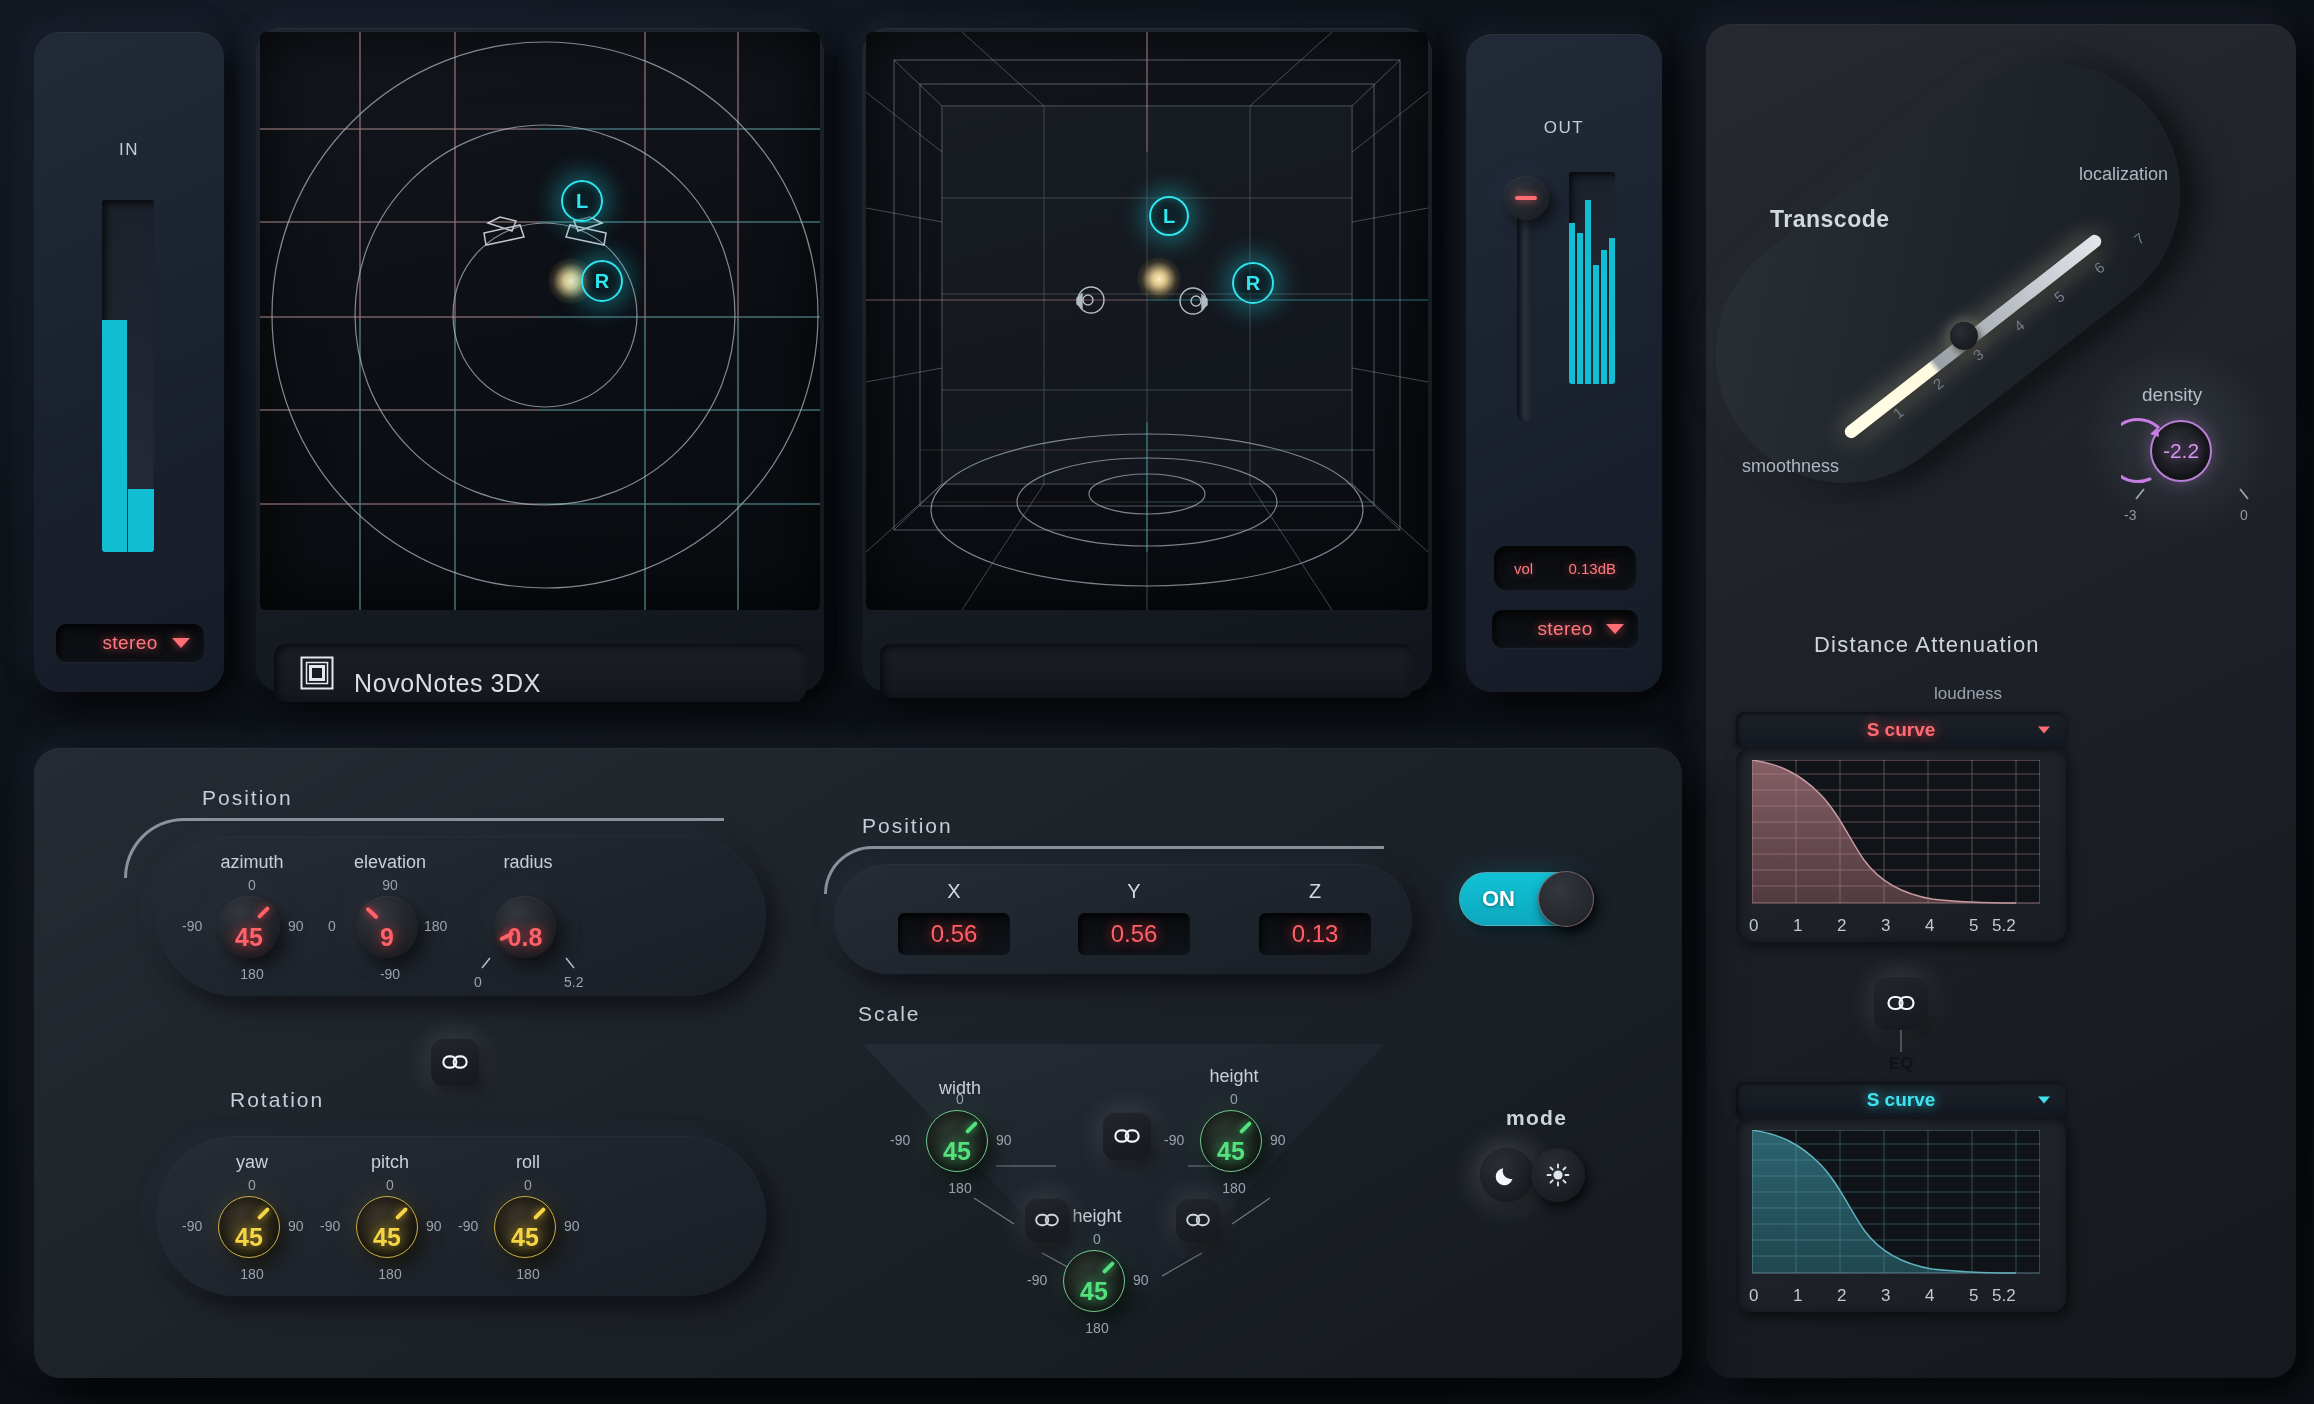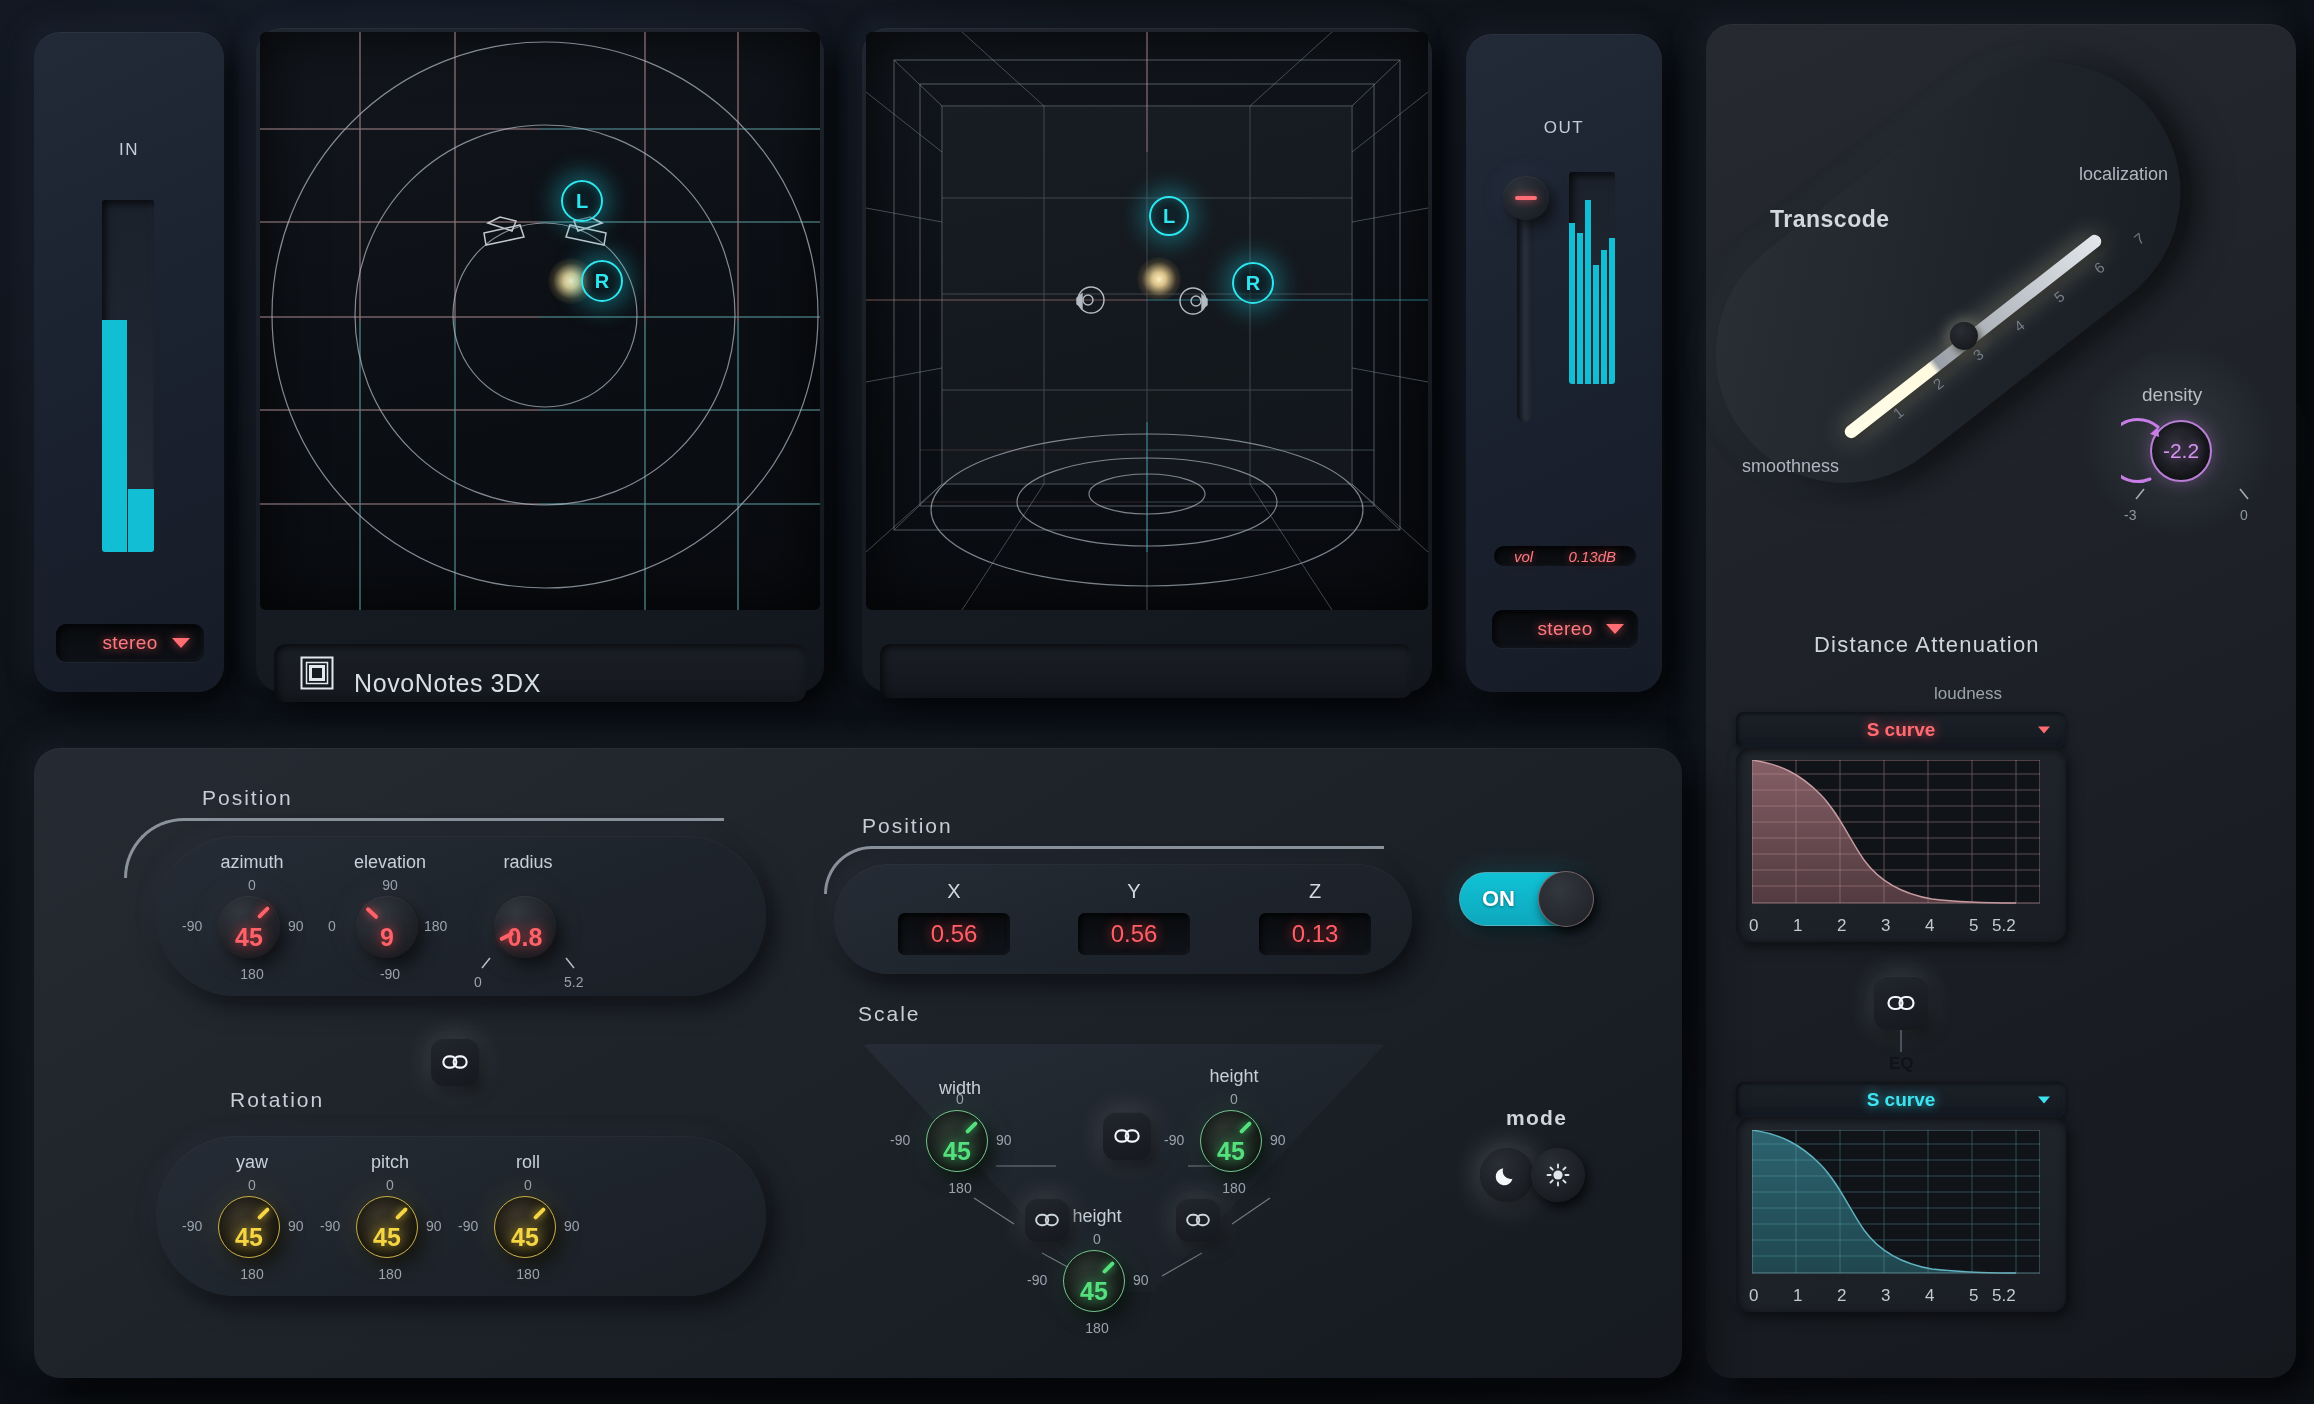--- a/index.html
+++ b/index.html
@@ -474,21 +474,21 @@
 
     <div class="meter-well" style="left:103px; top:138px; width:46px; height:212px;">
       <div class="meter-bar" style="left:0;  width:6px; height:76%;"></div>
       <div class="meter-bar" style="left:8px; width:6px; height:71%;"></div>
       <div class="meter-bar" style="left:16px;width:6px; height:87%;"></div>
       <div class="meter-bar" style="left:24px;width:6px; height:56%;"></div>
       <div class="meter-bar" style="left:32px;width:6px; height:63%;"></div>
       <div class="meter-bar" style="left:40px;width:6px; height:69%;"></div>
     </div>
 
-    <div class="vol-readout" style="left:28px; top:512px; width:142px; height:20px;font-style:italic;">
+    <div class="vol-readout" style="left:28px; top:512px; width:142px; height:44px;">
       <span>vol</span>
       <span>0.13dB</span>
     </div>
 
     <div class="pill-select" style="left:26px; top:576px; width:146px; height:38px;">
       <span class="lbl">stereo</span>
       <span class="caret" style="right:14px;"></span>
     </div>
   </div>
 

